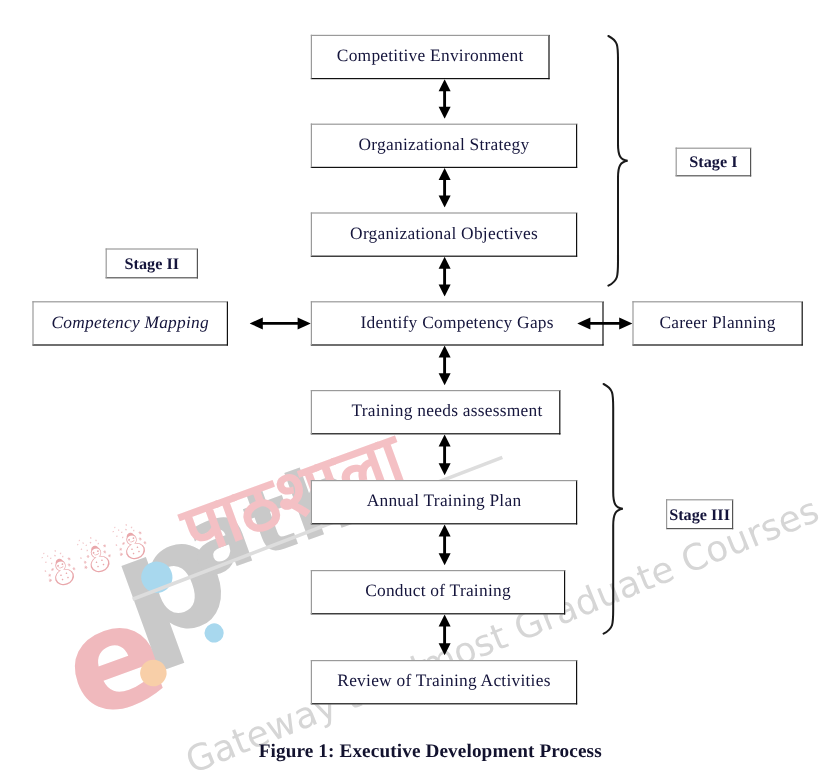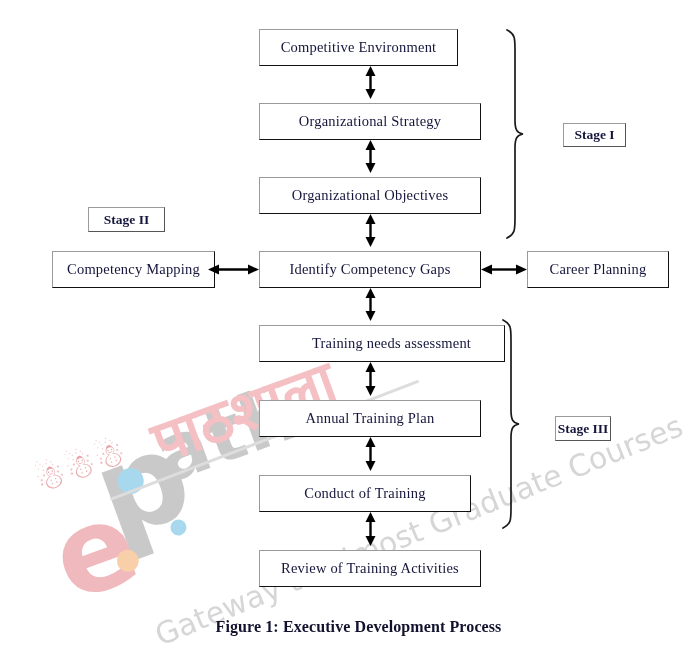--- a/index.html
+++ b/index.html
@@ -210,27 +210,27 @@
     <div class="wm-swoosh"></div>
     <div class="wm-hindi">पाठशाला</div>
     <div class="wm-tag">Gateway to Almost Graduate Courses</div>
   </div>
 
   <div class="diagram">
 
     <div class="node" style="left:259px; top:29px;  width:199px; height:37px;">Competitive Environment</div>
     <div class="node" style="left:259px; top:103px; width:222px; height:37px;">Organizational Strategy</div>
     <div class="node" style="left:259px; top:177px; width:222px; height:37px;">Organizational Objectives</div>
-    <div class="node" style="left:259px; top:251px; width:222px; height:37px;">Identify Competency Gaps</div>
-    <div class="node" style="left:259px; top:325px; width:246px; height:37px;padding-left:19px;">Training needs assessment</div>
+    <div class="node" style="left:259px; top:251px; width:244px; height:37px;">Identify Competency Gaps</div>
+    <div class="node" style="left:259px; top:325px; width:208px; height:37px;padding-left:19px;">Training needs assessment</div>
     <div class="node" style="left:259px; top:400px; width:222px; height:37px;">Annual Training Plan</div>
     <div class="node" style="left:259px; top:475px; width:212px; height:37px;">Conduct of Training</div>
     <div class="node" style="left:259px; top:550px; width:222px; height:37px;">Review of Training Activities</div>
 
-    <div class="node" style="left:52px;  top:251px; width:163px; height:37px;">Competency Mapping</div>
+    <div class="node" style="left:27px;  top:251px; width:163px; height:37px;font-style:italic;">Competency Mapping</div>
     <div class="node" style="left:527px; top:251px; width:142px; height:37px;">Career Planning</div>
 
     <div class="stage-tag" style="left:563px; top:123px; width:63px; height:24px;">Stage I</div>
     <div class="stage-tag" style="left:88px;  top:207px; width:77px; height:25px;">Stage II</div>
     <div class="stage-tag" style="left:555px; top:416px; width:56px; height:25px;">Stage III</div>
 
     <svg class="arrow-v" style="left:362px; top:66px;" width="17" height="33" viewBox="0 0 17 33">
       <line x1="8.5" y1="6" x2="8.5" y2="27" stroke="#000" stroke-width="2.4"></line>
       <polygon points="8.5,0 13.5,10 3.5,10" fill="#000"></polygon>
       <polygon points="8.5,33 13.5,23 3.5,23" fill="#000"></polygon>

